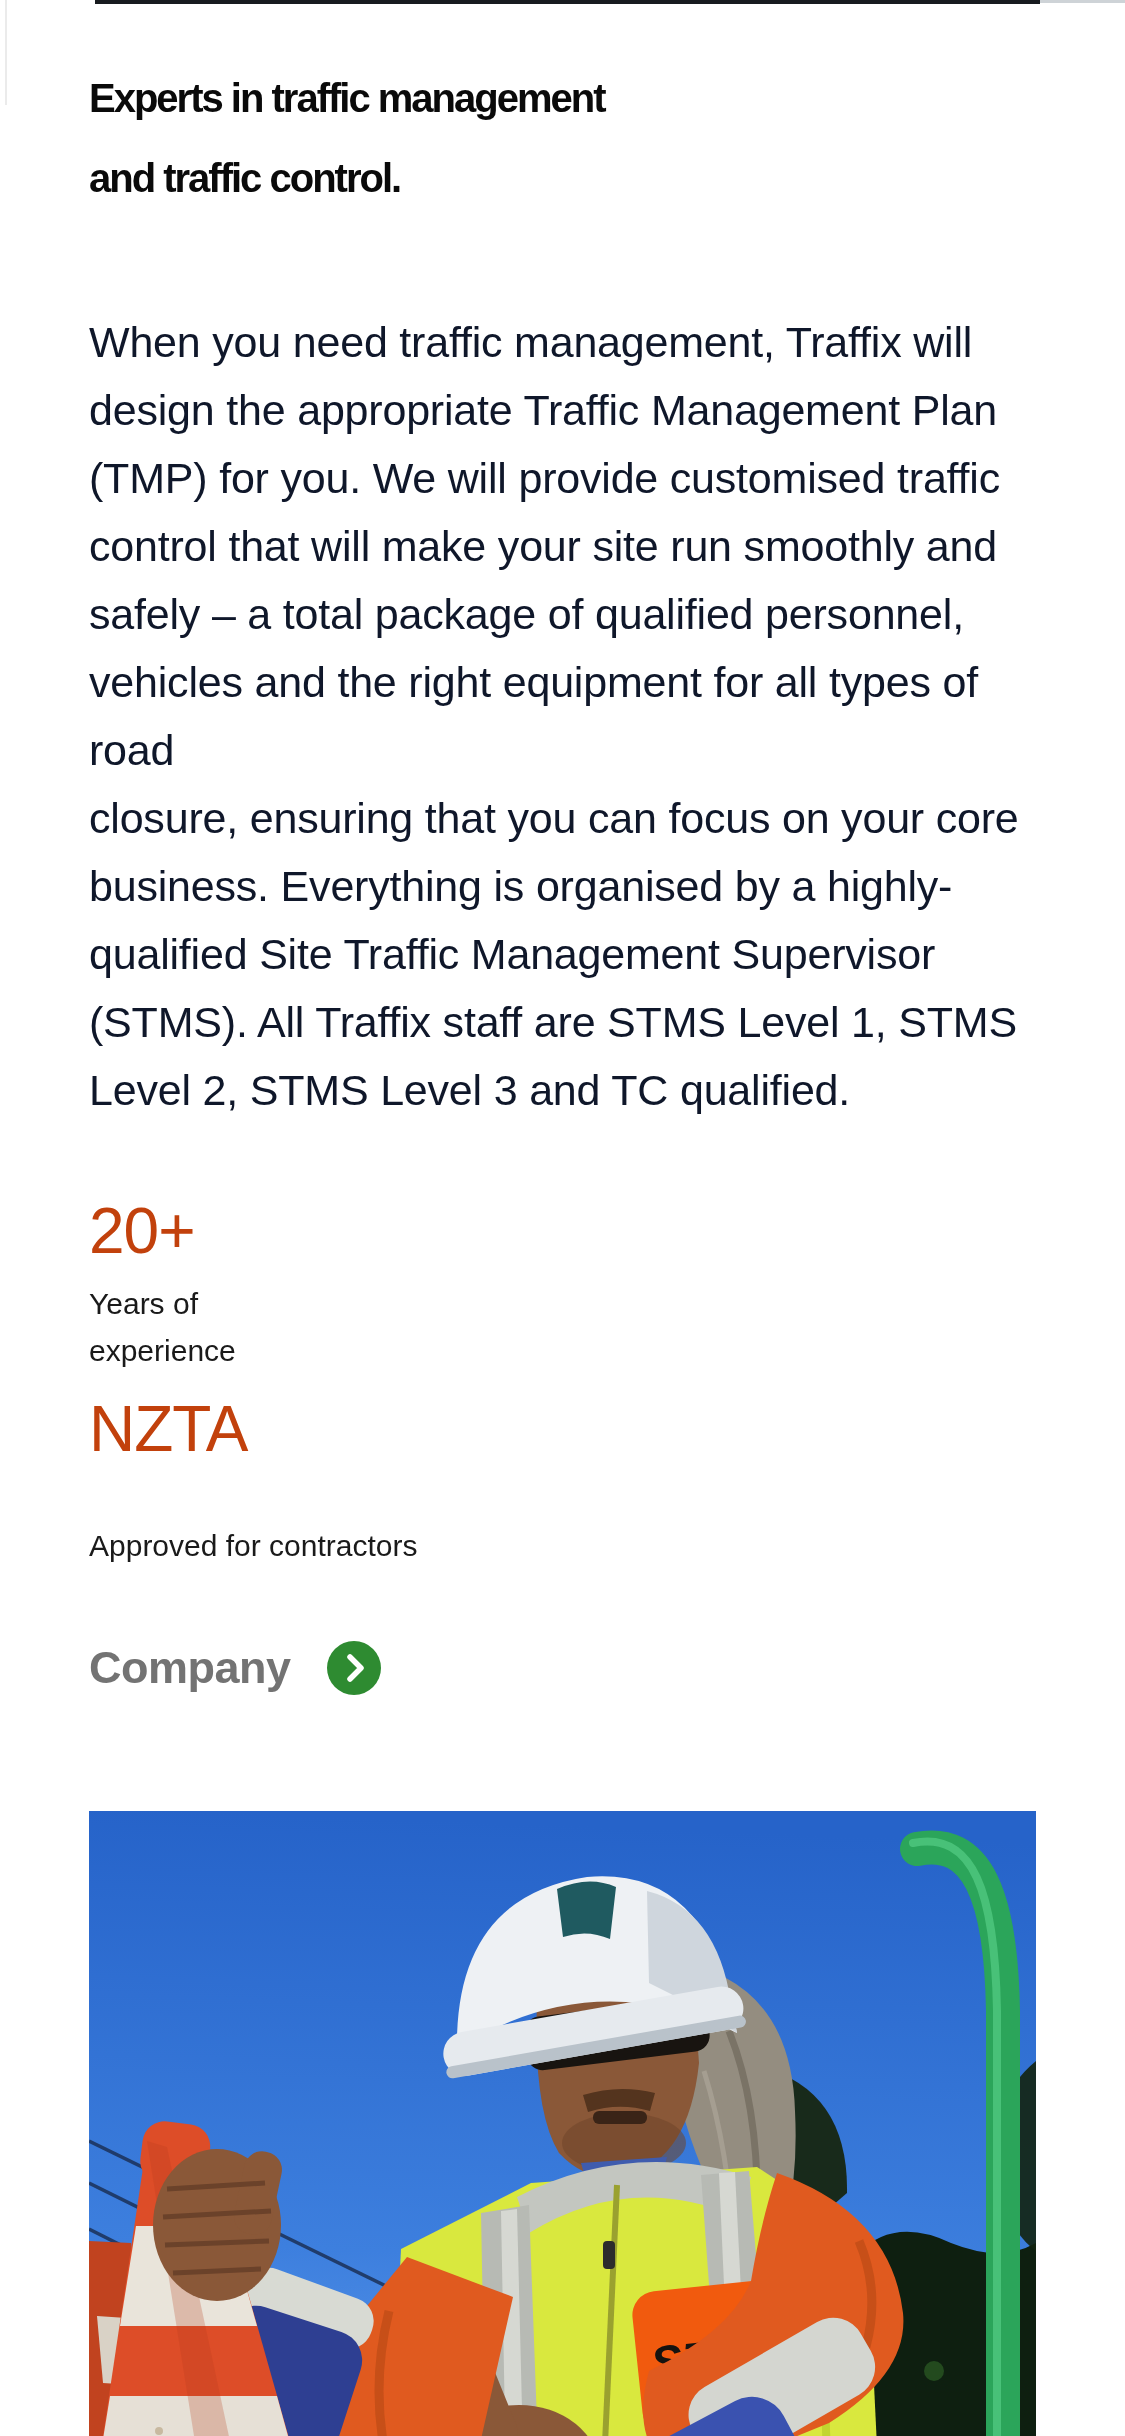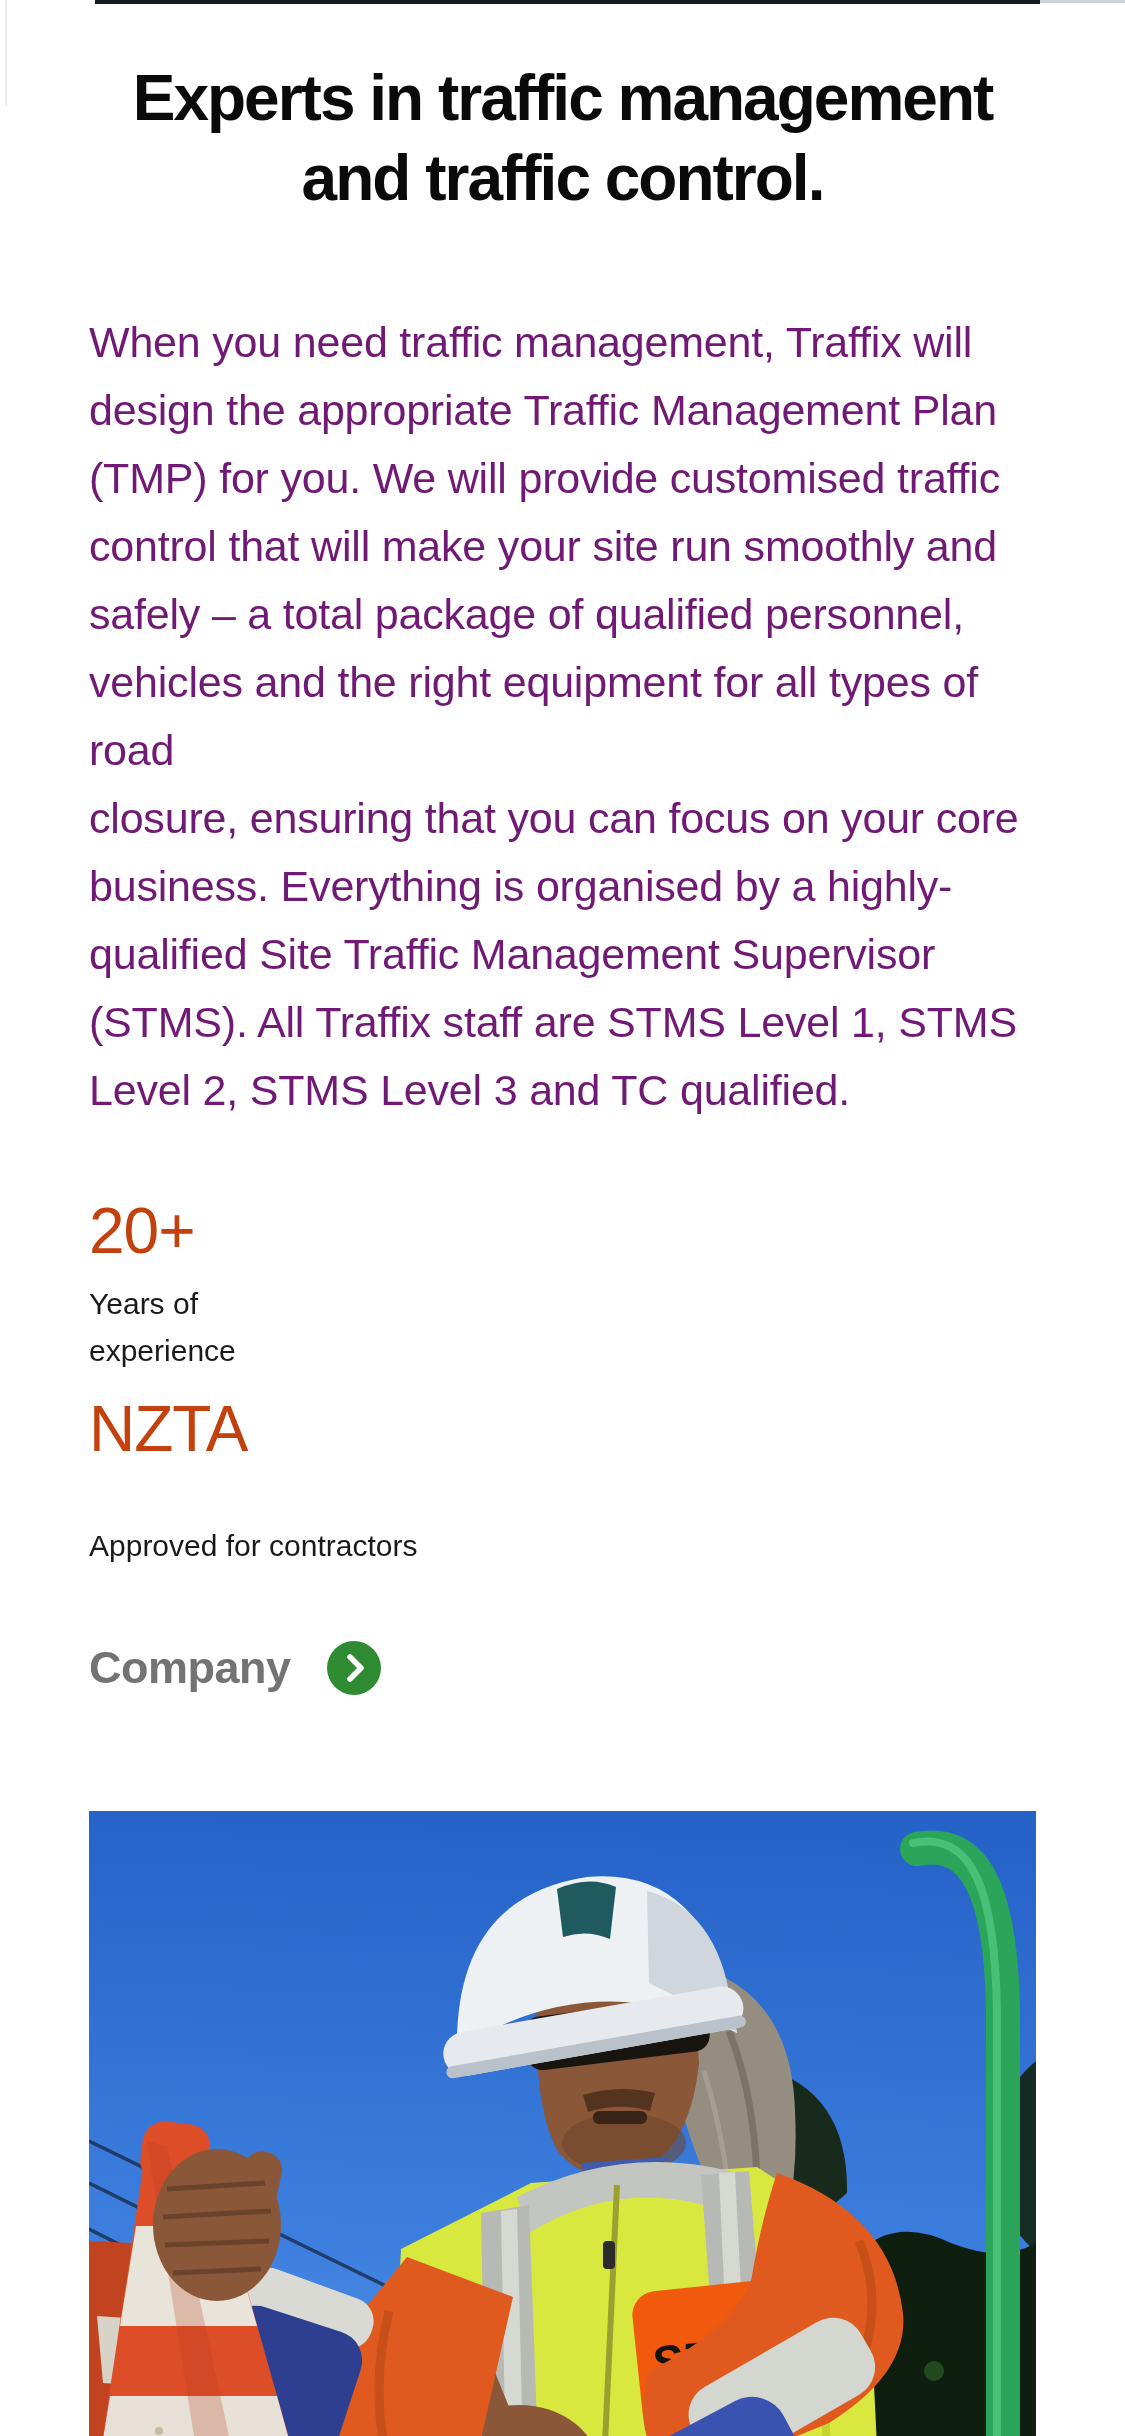--- a/index.html
+++ b/index.html
@@ -11,27 +11,27 @@
     overflow:hidden;
     position:relative;
   }
   .top-line{position:absolute;left:95px;top:0;width:945px;height:4px;background:#181b1f;}
   .top-line-light{position:absolute;left:1040px;top:0;width:85px;height:3px;background:#ced3d7;}
   .left-edge-line{position:absolute;left:5px;top:0;width:2px;height:105px;background:#ebebeb;}
   .content{padding:0 89px;}
   .pre{white-space:pre-line;}
   h1.page-title{
     margin:58px 0 0 0;
-    font-size:64px;line-height:80px;font-weight:bold;
-    letter-spacing:-2px;color:#0a0a0a;text-align:center;
+    font-size:40px;line-height:80px;font-weight:bold;
+    letter-spacing:-2px;color:#0a0a0a;
   }
   p.intro{
     margin:90px 0 0 0;
     font-size:43px;line-height:68px;letter-spacing:-0.2px;
-    color:#701a75;
+    color:#0f172a;
   }
   .stats{
     margin-top:72px;
     display:grid;
     grid-template-columns:273px 1fr;
     grid-row-gap:0;
   }
   .stat{min-height:170px;}
   .stat-number{
     font-size:64px;line-height:70px;font-weight:normal;letter-spacing:-1px;color:#c2410c;

